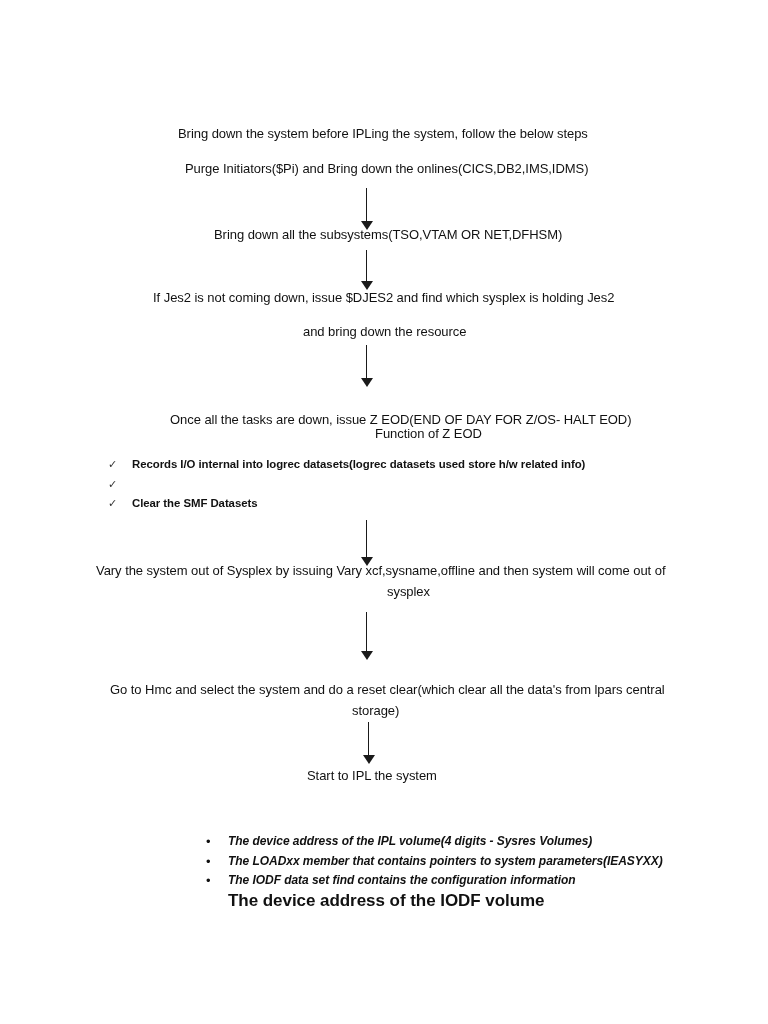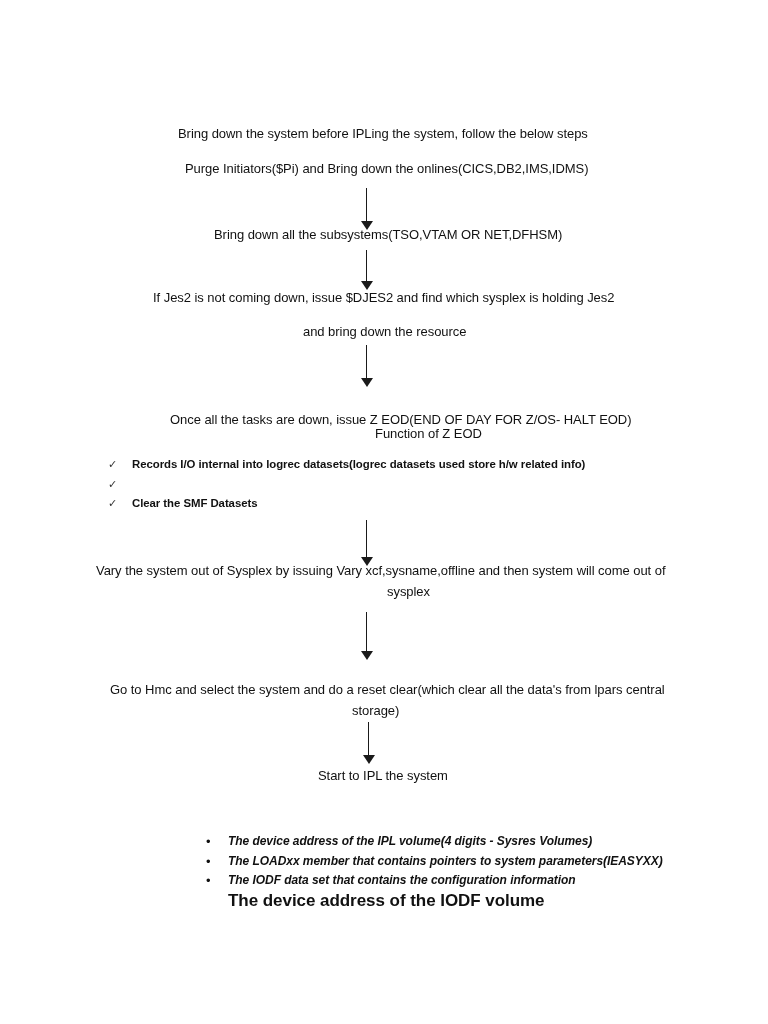--- a/index.html
+++ b/index.html
@@ -189,32 +189,32 @@
 
   <div class="tline" style="left:110px; top:680px;">Go to Hmc and select the system and do a reset clear(which clear all the data's from lpars central</div>
 
   <div class="tline" style="left:352px; top:701px;">storage)</div>
 
   <div class="arrow" style="left:362px; top:722px; height:44px;">
     <div class="shaft" style="height:35px;"></div>
     <div class="head" style="top:33px;"></div>
   </div>
 
-  <div class="tline" style="left:318px; top:766px;">Start to IPL the system</div>
+  <div class="tline" style="left:307px; top:766px;">Start to IPL the system</div>
 
 
   <div class="bulletlist">
     <div class="bullet-item">
       <span class="bullet-dot">•</span>
       <span class="bullet-text">The device address of the IPL volume(4 digits - Sysres Volumes)</span>
     </div>
     <div class="bullet-item">
       <span class="bullet-dot">•</span>
       <span class="bullet-text">The LOADxx member that contains pointers to system parameters(IEASYXX)</span>
     </div>
     <div class="bullet-item">
       <span class="bullet-dot">•</span>
-      <span class="bullet-text">The IODF data set that contains the configuration information</span>
+      <span class="bullet-text">The IODF data set find contains the configuration information</span>
     </div>
     <div class="bullet-continuation">The device address of the IODF volume</div>
   </div>
 
 </div>
 
 </body></html>

